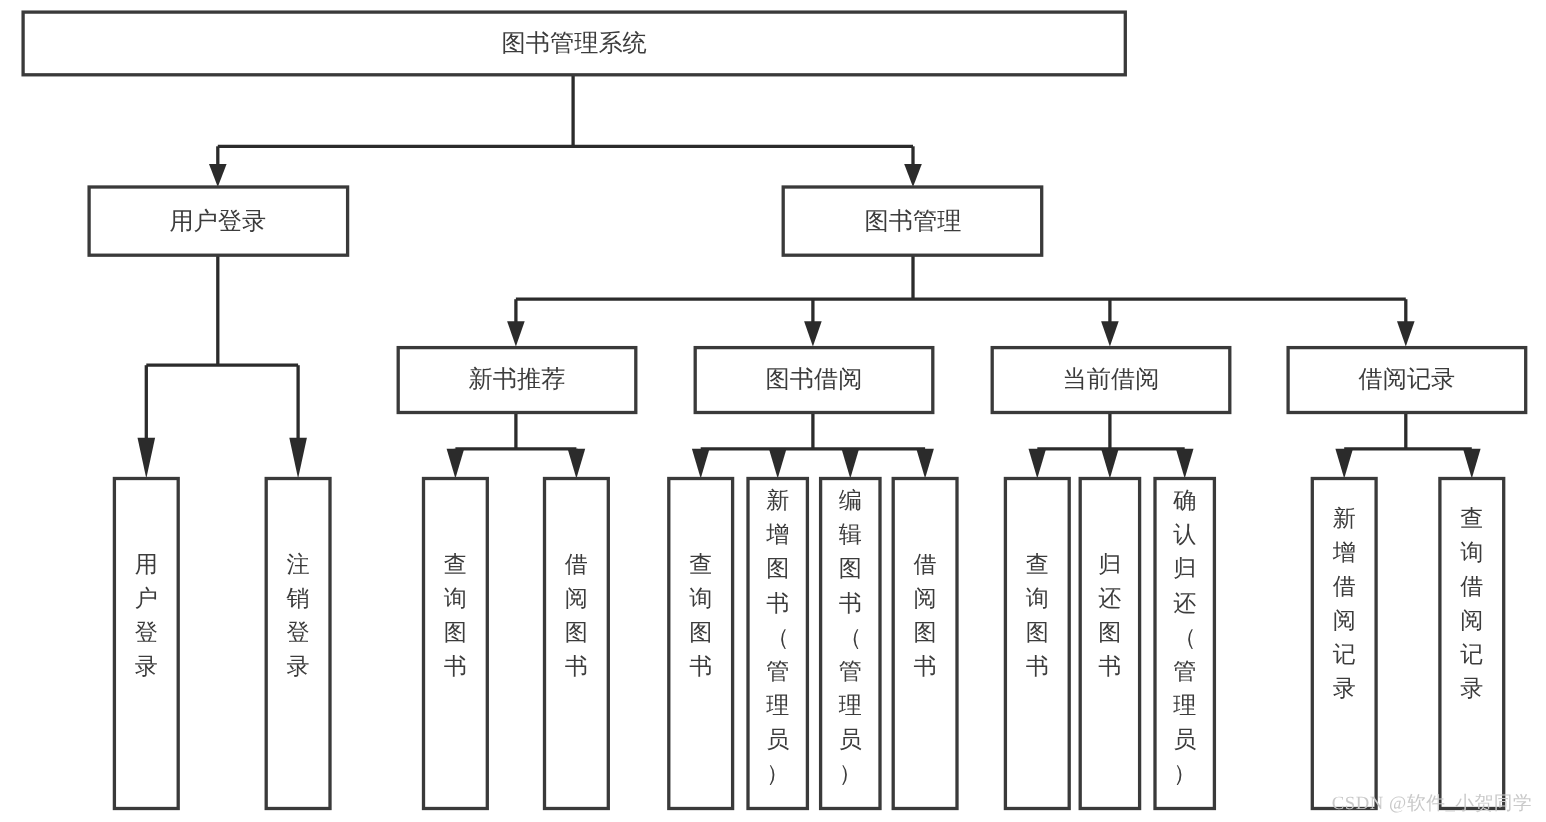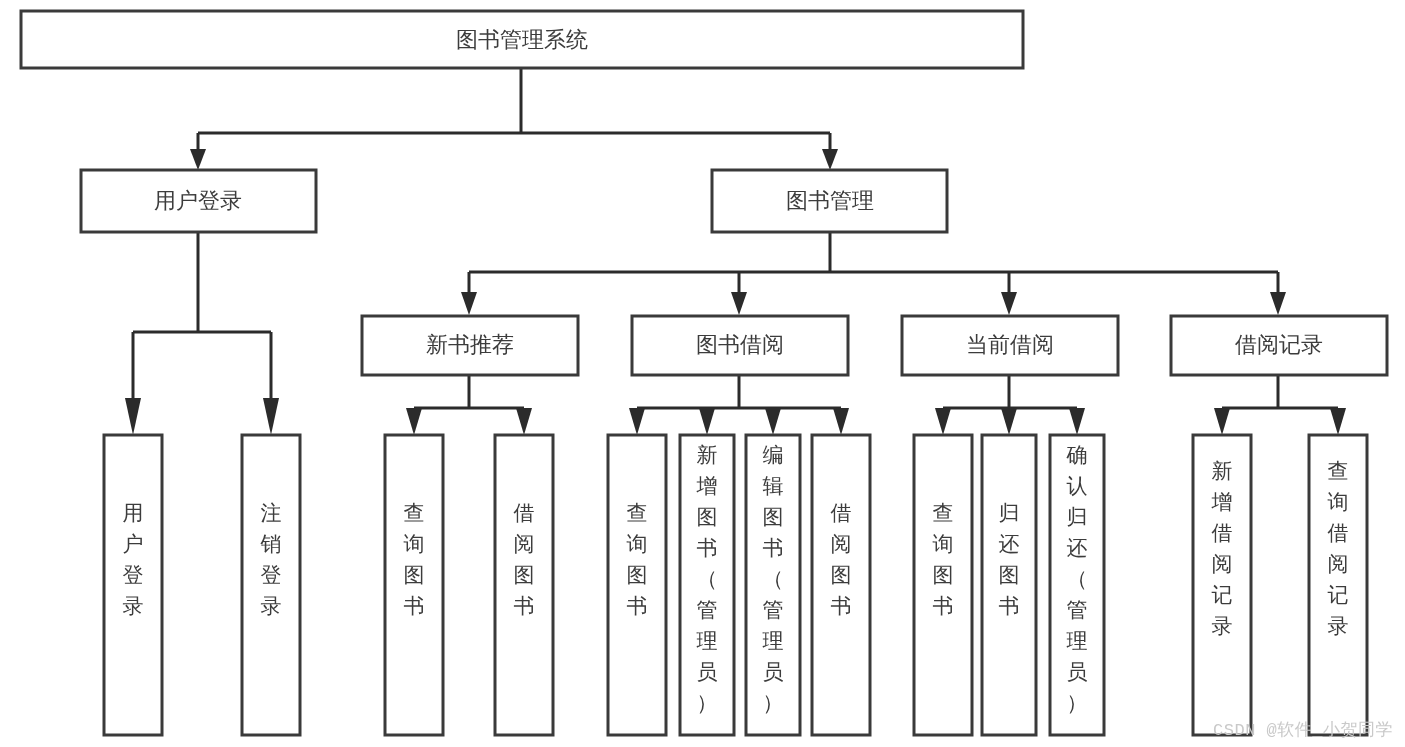--- a/index.html
+++ b/index.html
@@ -51,21 +51,21 @@
   .node-label-v {
     font-family: "Liberation Sans", "DejaVu Sans", sans-serif;
     font-size: 21px;
     fill: #3c3c3c;
     text-anchor: middle;
   }
   .watermark {
     position: absolute;
     right: 12px;
     bottom: 6px;
-    font-family: Liberation Mono, monospace;
+    font-family: Liberation Serif, serif;
     font-size: 17px;
     color: #c9c9c9;
     letter-spacing: 0.5px;
     white-space: nowrap;
     user-select: none;
   }
 </style>
 </head>
 <body>
 

